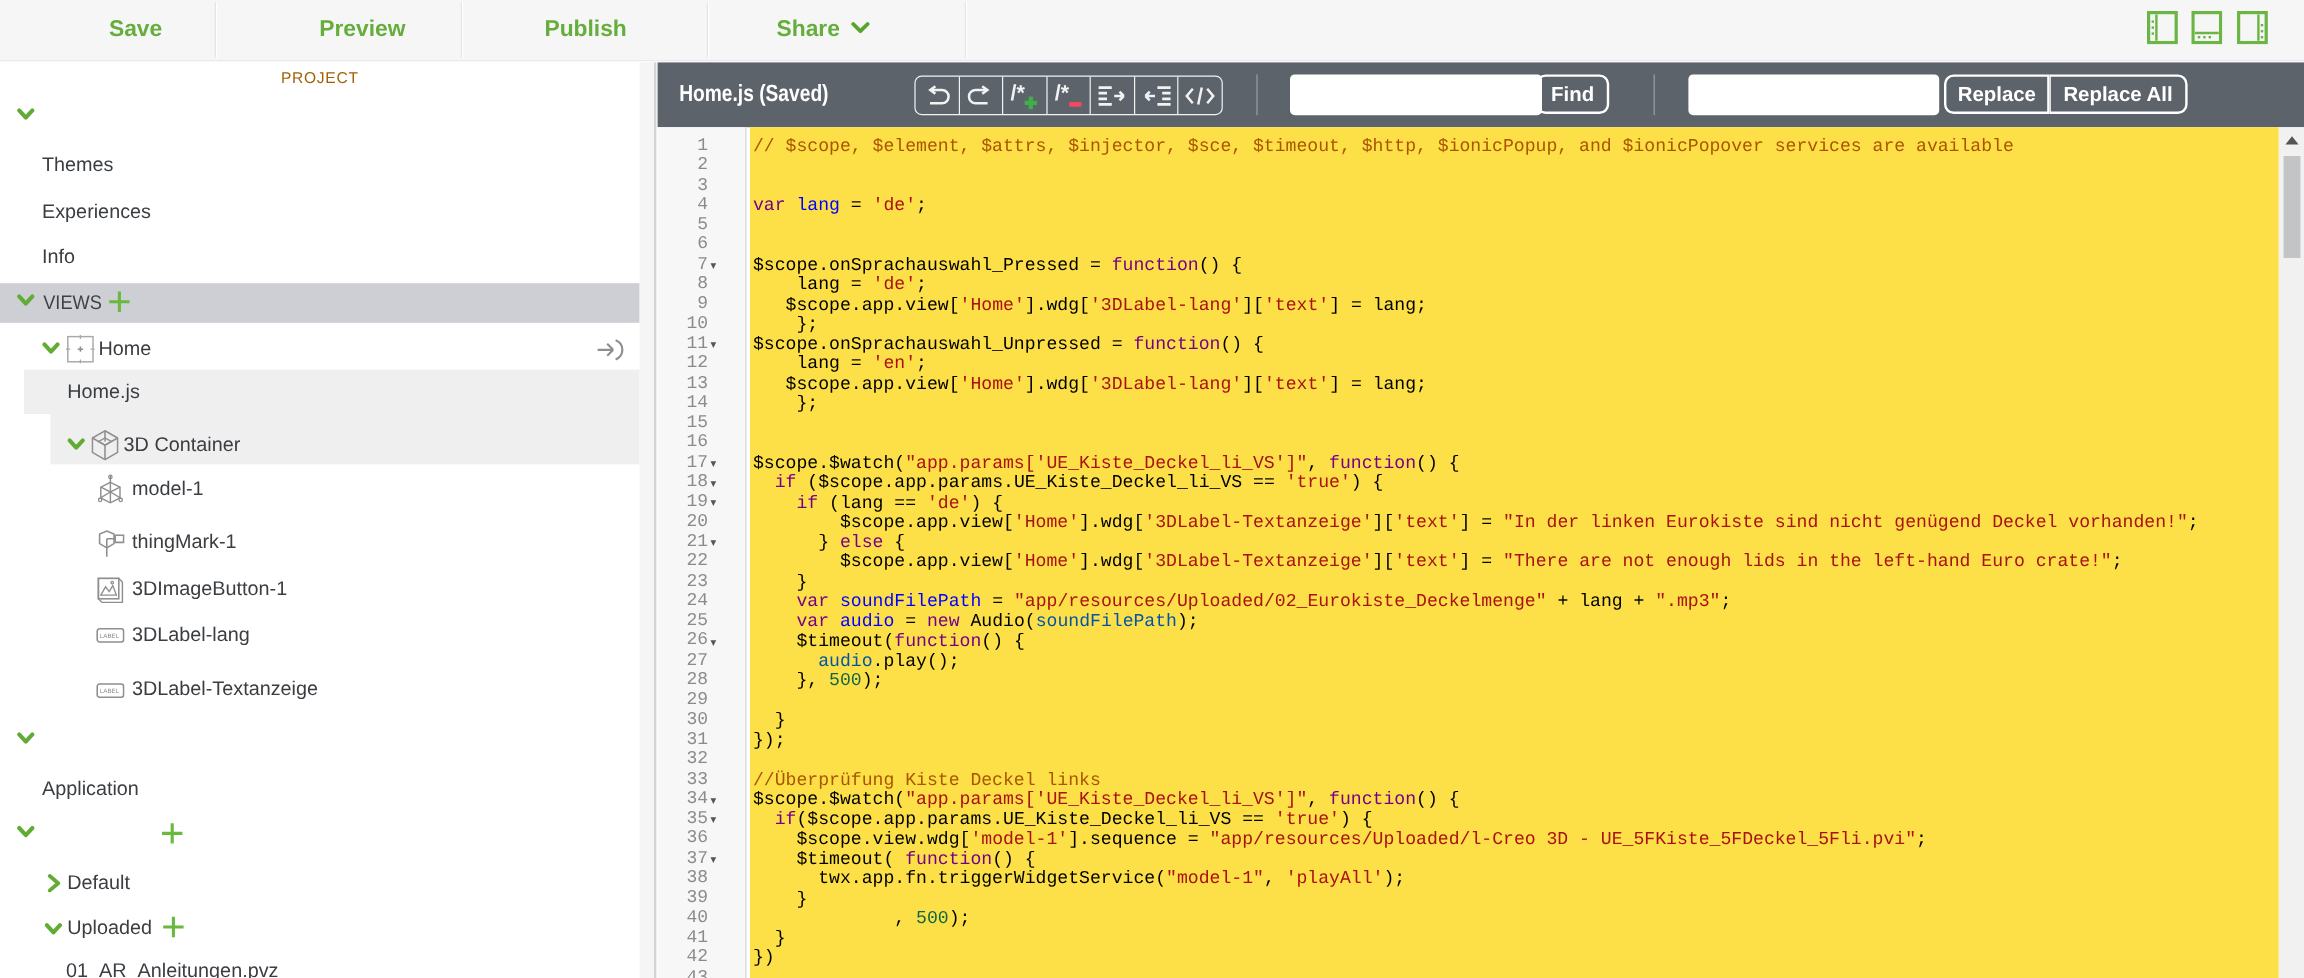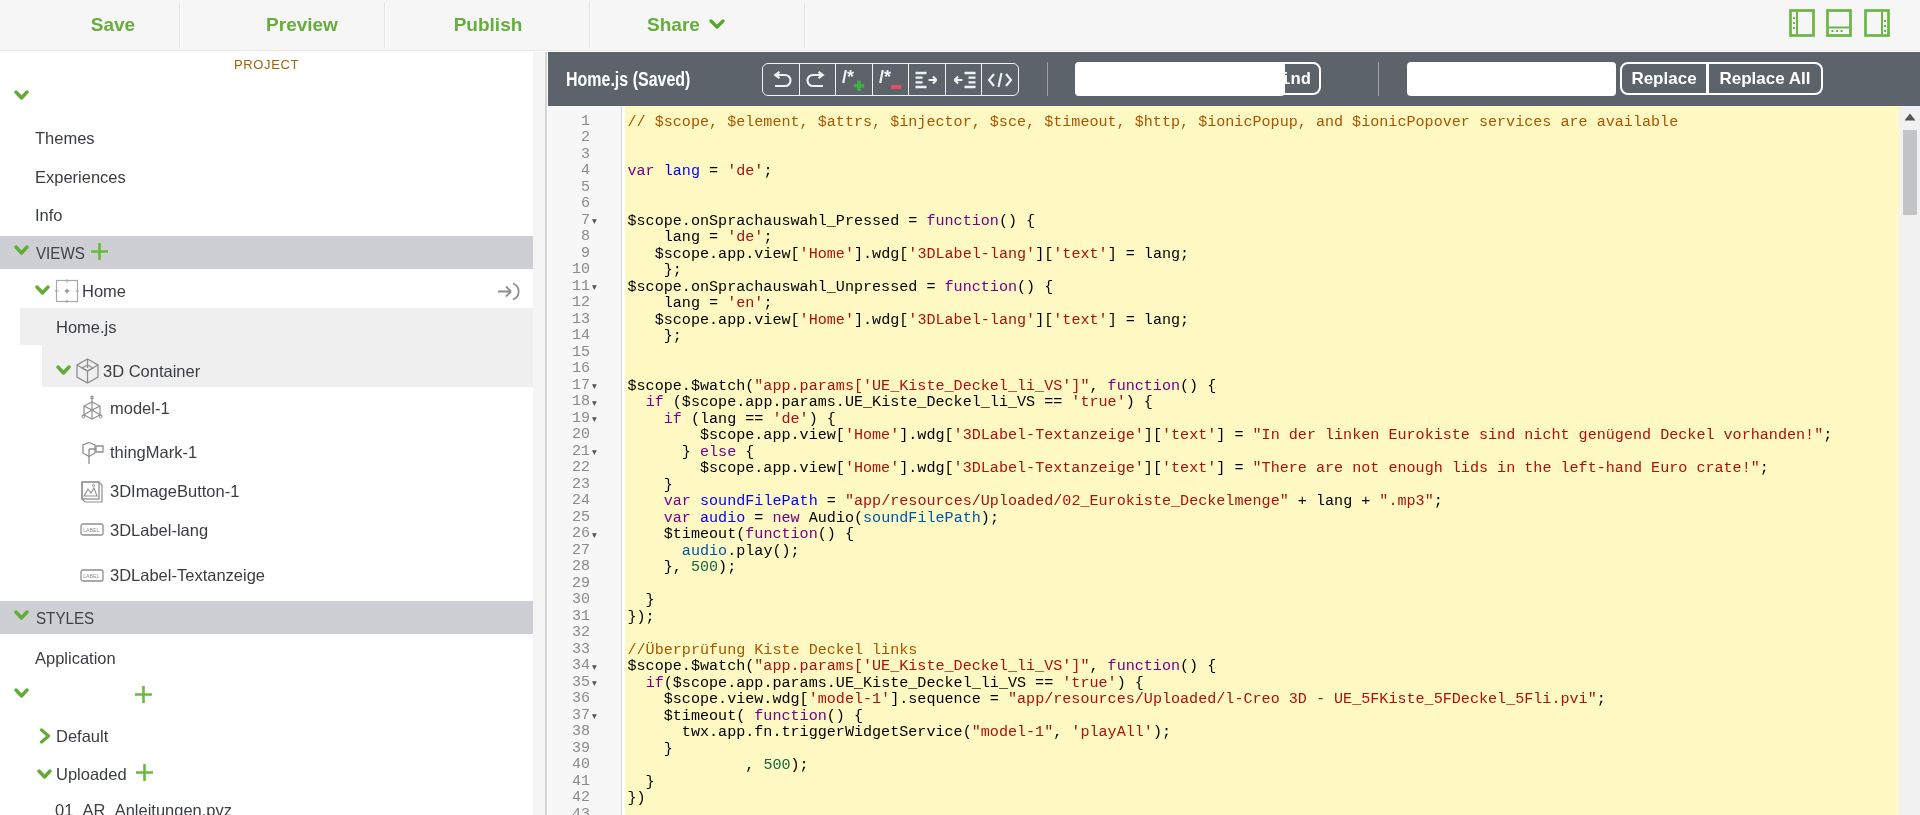--- a/index.html
+++ b/index.html
@@ -42,21 +42,21 @@
 #btngroup .cell svg { position:absolute; left:50%; top:50%; transform:translate(-50%,-50%); }
 .vsep { position:absolute; top:10px; width:1px; height:34px; background:#9aa0a6; }
 .finput { position:absolute; top:10px; height:34px; background:#fff; border-radius:4px; }
 .fbtn { position:absolute; top:10px; height:33px; border:2px solid #fff; border-radius:8px;
   color:#fff; font-weight:bold; font-size:17px; text-align:center; }
 .fbtn span { position:relative; top:50%; transform:translateY(-50%); display:block; }
 
 
 #gutter { left:548px; top:106px; width:74px; height:709px; background:#f7f7f7;
   border-right:1px solid #d7d7d7; }
-#code { left:625px; top:106px; width:1274px; height:709px; background:#fef9c3; overflow:hidden; }
+#code { left:625px; top:106px; width:1274px; height:709px; background:#fde047; overflow:hidden; }
 pre.cm { padding-top:7.5px; padding-left:2.5px; font-family:"Liberation Mono", monospace; font-size:15.1px; line-height:16.5px;
   color:#000; white-space:pre; }
 #lnums { position:absolute; left:548px; top:106px; width:42px; text-align:right; padding-top:7.5px;
   font-family:"Liberation Mono", monospace; font-size:15px; line-height:16.5px; color:#8b8b8b; }
 .fold { position:absolute; left:592px; width:12px; height:16.5px;
   font-size:9.5px; color:#555; font-family:"Liberation Sans",sans-serif; }
 .cm-comment { color:#aa5500; }
 .cm-keyword { color:#770088; }
 .cm-string  { color:#aa1111; }
 .cm-def     { color:#0000ff; }
@@ -121,23 +121,20 @@
 
     <div class="selband" style="left:20px;top:256px;width:513px;height:37px;"></div>
     <div class="selband" style="left:42px;top:293px;width:491px;height:42px;"></div>
     <div class="item" style="left:56px;top:275px;text-align:right;">Home.js</div>
     <div class="item" style="left:103px;top:319px;">3D Container</div>
     <div class="item" style="left:110px;top:356px;">model-1</div>
     <div class="item" style="left:110px;top:400px;">thingMark-1</div>
     <div class="item" style="left:110px;top:439px;">3DImageButton-1</div>
     <div class="item" style="left:110px;top:478px;">3DLabel-lang</div>
     <div class="item" style="left:110px;top:523px;">3DLabel-Textanzeige</div>
-    <div class="band" style="top:549px;">
-        <span class="txt">STYLES</span>
-      </div>
     <div class="item" style="left:35px;top:606px;">Application</div>
     <div class="item" style="left:56px;top:684px;">Default</div>
     <div class="item" style="left:56px;top:722px;">Uploaded</div>
     <div class="item" style="left:55px;top:758px;">01_AR_Anleitungen.pvz</div>
 
     <svg class="ic" style="left:14px;top:38px;" width="15" height="11" viewBox="0 0 15 11">
         <path d="M2 2 L7.5 8 L13 2" fill="none" stroke="#62ac35" stroke-width="3.4" stroke-linecap="round" stroke-linejoin="round"></path>
       </svg>
     <svg class="ic" style="left:14px;top:193px;" width="15" height="11" viewBox="0 0 15 11">
         <path d="M2 2 L7.5 8 L13 2" fill="none" stroke="#62ac35" stroke-width="3.4" stroke-linecap="round" stroke-linejoin="round"></path>
@@ -262,21 +259,21 @@
       </svg>
         </div>
       <div class="cell">
           <svg width="26" height="16" viewBox="0 0 26 16">
         <path d="M7 2 L2 8 L7 14 M19 2 L24 8 L19 14 M14.5 1 L11.5 15" fill="none" stroke="#f2f2f2" stroke-width="2.1"></path>
       </svg>
         </div>
     </div>
     <div class="vsep" style="left:499px;"></div>
     <div class="finput" style="left:527px;width:210px;"></div>
-    <div class="fbtn" style="left:712px;width:61px;font-family:Liberation Mono, monospace;">
+    <div class="fbtn" style="left:732px;width:61px;">
         <span>Find</span>
       </div>
     <div class="vsep" style="left:830px;"></div>
     <div class="finput" style="left:859px;width:209px;"></div>
     <div class="fbtn" style="left:1072px;width:88px;border-top-right-radius:0;border-bottom-right-radius:0;">
         <span>Replace</span>
       </div>
     <div class="fbtn" style="left:1160px;width:115px;border-left:1px solid #fff;border-top-left-radius:0;border-bottom-left-radius:0;">
         <span>Replace All</span>
       </div>

